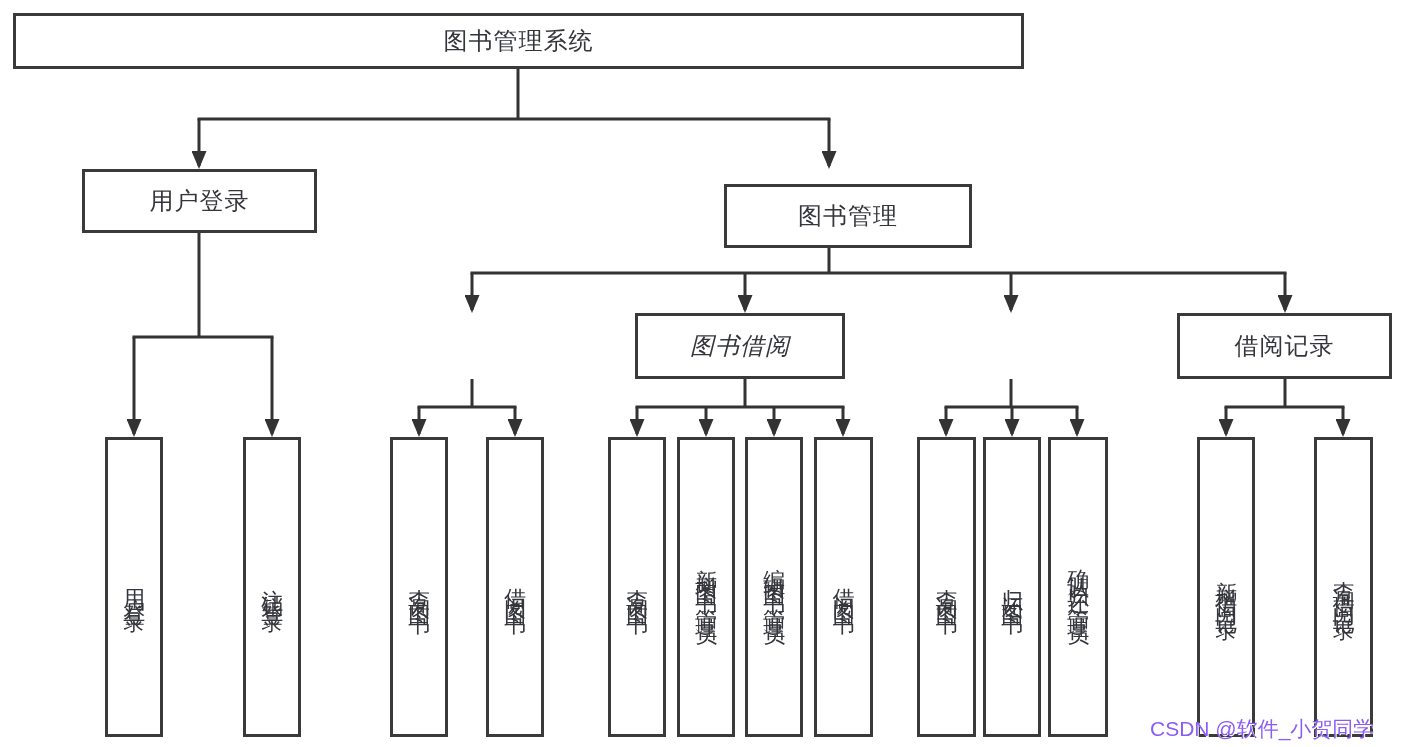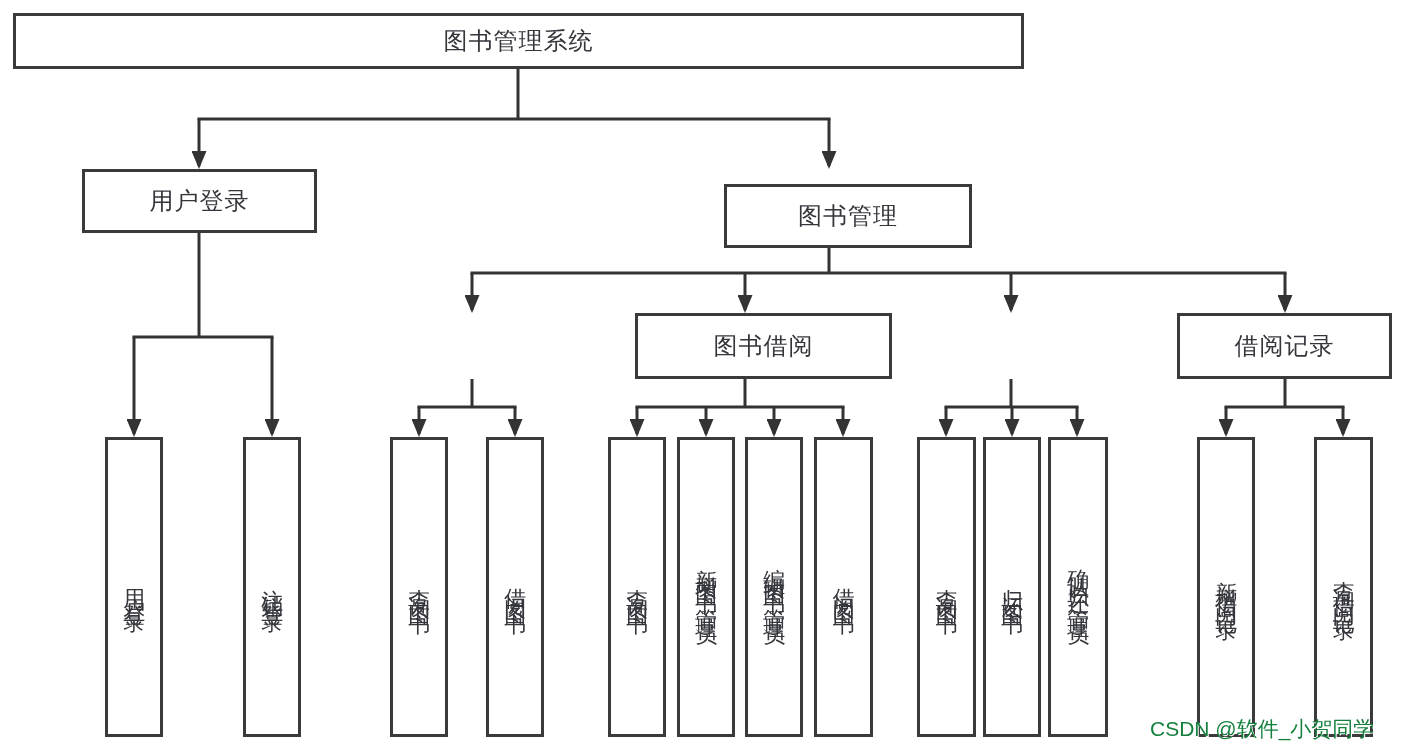--- a/index.html
+++ b/index.html
@@ -34,21 +34,21 @@
     writing-mode: vertical-rl;
     text-orientation: mixed;
     font-size: 22px;
     letter-spacing: 8px;
   }
   .watermark {
     position: absolute;
     left: 1150px;
     top: 715px;
     font-size: 21px;
-    color: #15803d;
+    color: #8b5cf6;
     white-space: nowrap;
     z-index: 5;
     text-shadow: 1px 1px 0 #ffffff;
   }
 </style>
 </head>
 <body>
 
 <div class="canvas">
 
@@ -98,21 +98,21 @@
     <path class="ln" d="M1224.5,407 H1344.5"></path>
     <path class="ln" marker-end="url(#arw)" d="M1226,407 V434"></path>
     <path class="ln" marker-end="url(#arw)" d="M1343,407 V434"></path>
   </svg>
 
   <div class="box h" style="left:13px; top:13px; width:1011px; height:56px;">图书管理系统</div>
 
   <div class="box h" style="left:82px; top:169px; width:235px; height:64px;">用户登录</div>
   <div class="box h" style="left:712px; top:184px; width:248px; height:64px;margin-left:12px;">图书管理</div>
 
-  <div class="box h" style="left:635px; top:313px; width:257px; height:66px;">图书借阅</div>
+  <div class="box h" style="left:635px; top:313px; width:210px; height:66px;font-style:italic;">图书借阅</div>
   <div class="box h" style="left:1177px; top:313px; width:215px; height:66px;">借阅记录</div>
 
   <div class="box v" style="left:105px; top:437px; width:58px; height:300px;">用户登录</div>
   <div class="box v" style="left:243px; top:437px; width:58px; height:300px;">注销登录</div>
 
   <div class="box v" style="left:390px; top:437px; width:58px; height:300px;">查询图书</div>
   <div class="box v" style="left:486px; top:437px; width:58px; height:300px;">借阅图书</div>
 
   <div class="box v" style="left:608px; top:437px; width:58px; height:300px;">查询图书</div>
   <div class="box v" style="left:677px; top:437px; width:58px; height:300px;">新增图书（管理员）</div>

